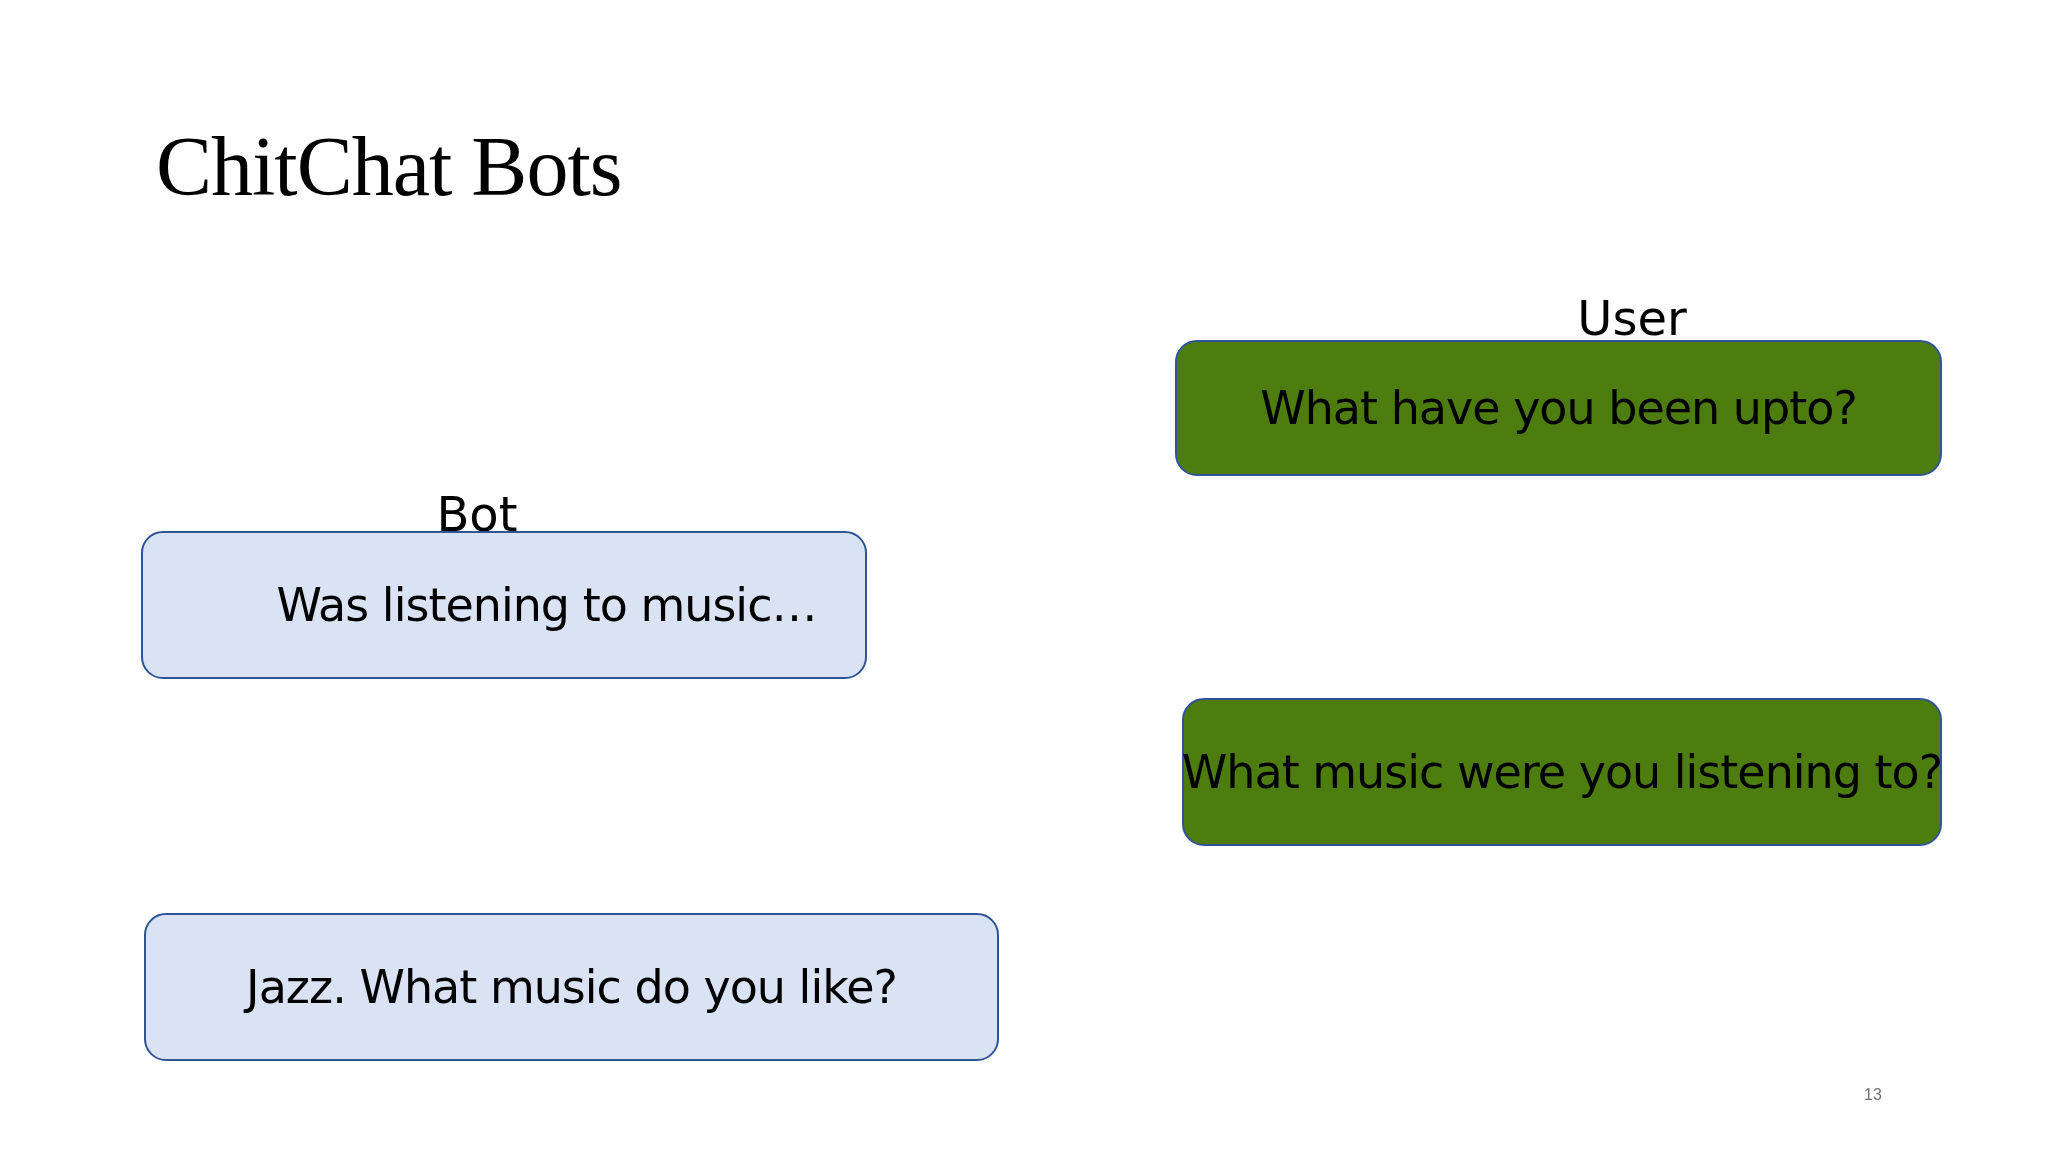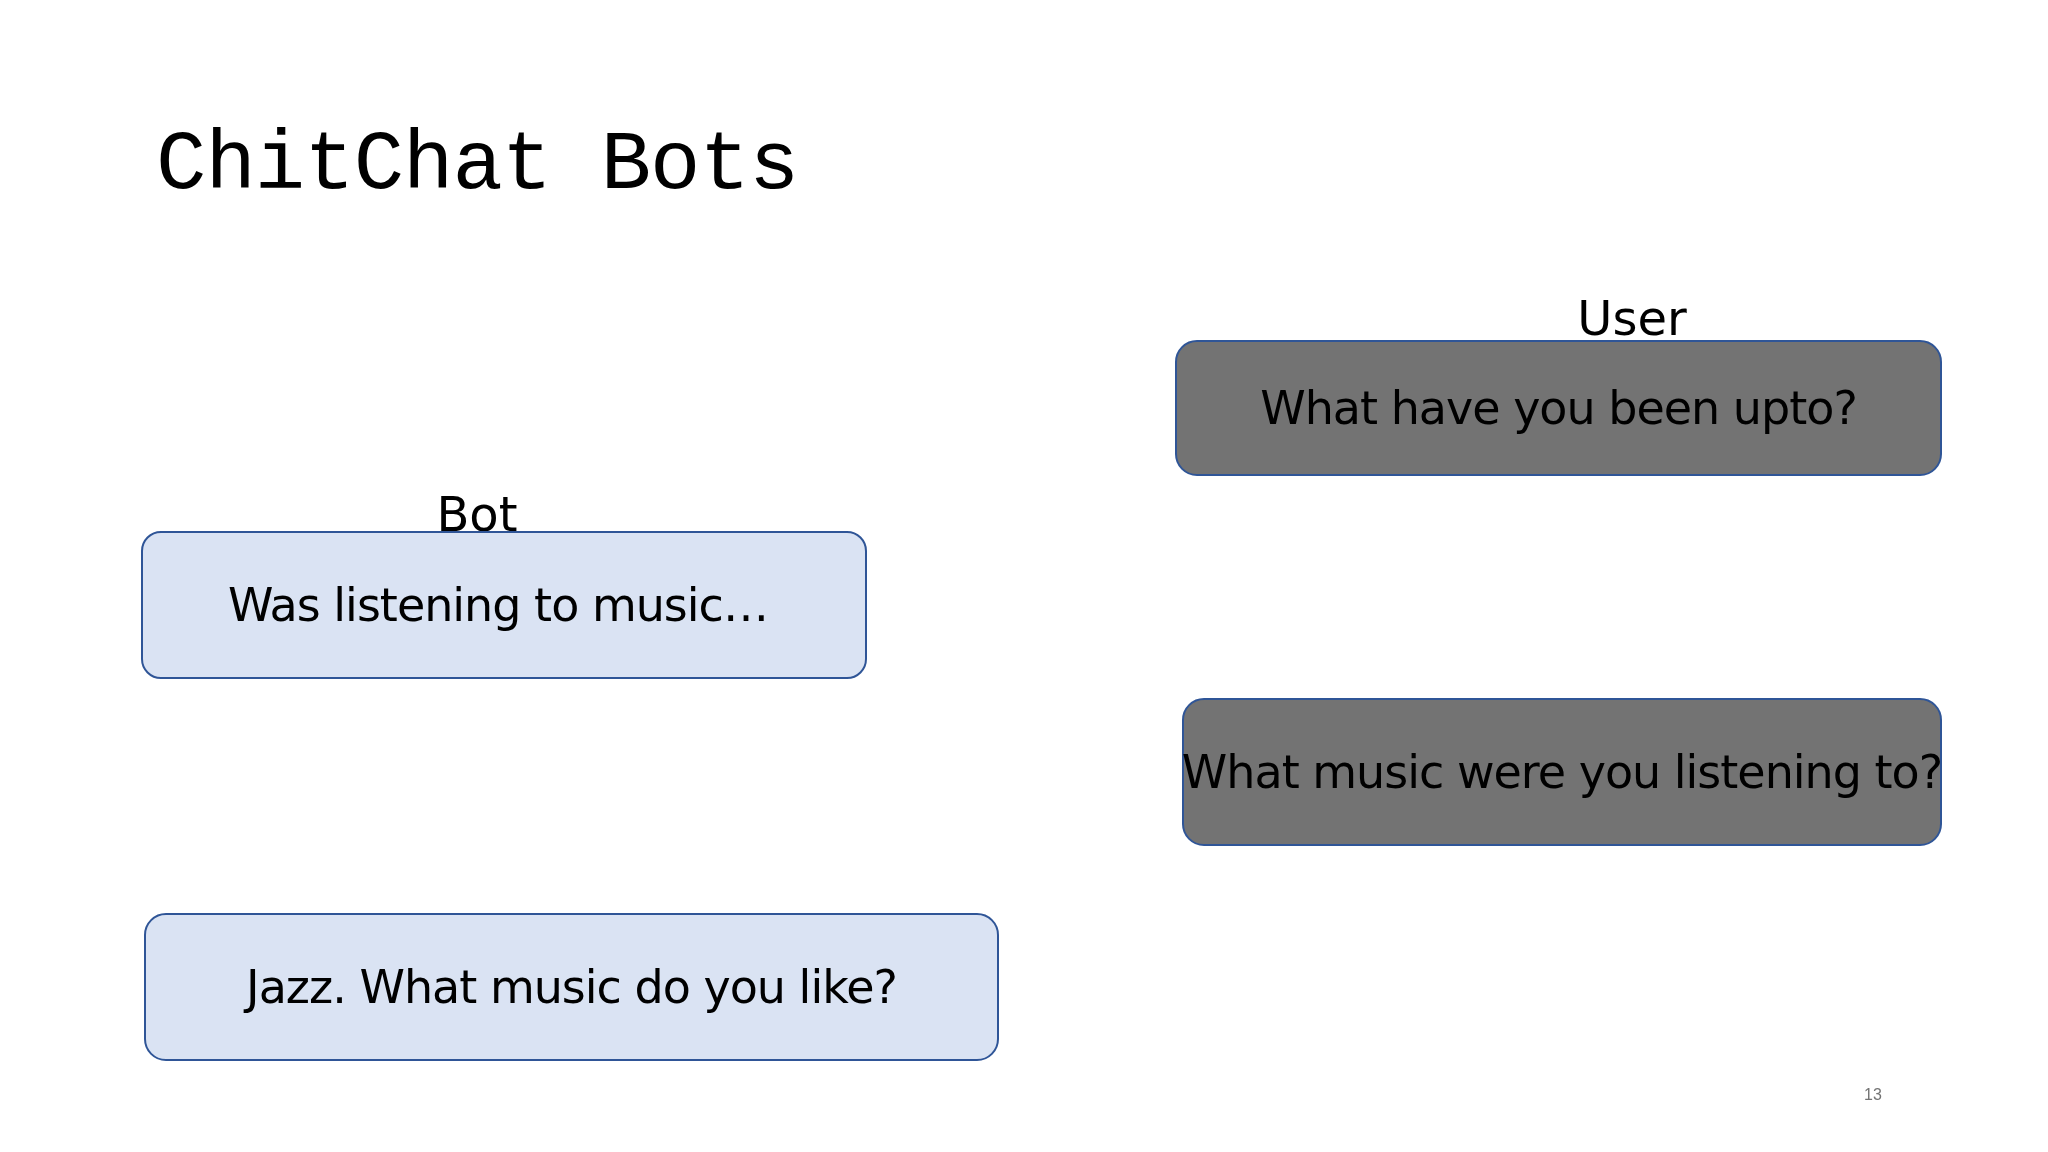--- a/index.html
+++ b/index.html
@@ -1,41 +1,41 @@
 <!DOCTYPE html>
 <html><head>
 <meta charset="utf-8">
 <style>
   html, body { margin:0; padding:0; }
   body { width:2048px; height:1152px; background:#ffffff; position:relative; overflow:hidden;
          font-family:"Liberation Sans", sans-serif; color:#000; }
   .title { position:absolute; left:156px; top:118px; font-size:84px; font-weight:300; letter-spacing:-1px;
-           font-family:Liberation Mono, monospace; font-weight:200; }
+           font-family:Liberation Serif, serif; font-weight:200; }
   .label { position:absolute; font-size:48px; text-align:center; font-family:"DejaVu Sans", sans-serif;margin-top:28px; }
   .bubble { position:absolute; box-sizing:border-box; border:2px solid #2f5597; border-radius:22px;
             display:flex; align-items:center; justify-content:center; font-size:46px;
             font-family:"DejaVu Sans", sans-serif; letter-spacing:-1px; white-space:nowrap; }
   .bot { background:#dae3f3; }
-  .user { background:#737373; }
+  .user { background:#4d7c0f; }
   .pagenum { position:absolute; left:1864px; top:1086px; font-size:16px; color:#737373; }
 </style>
 </head>
 <body>
 
 <div class="title">ChitChat Bots</div>
 
 <div class="label" style="left:1540px; top:262px; width:184px;">User</div>
 
 <div class="bubble user" style="left:1175px; top:340px; width:767px; height:136px;">
   <span>What have you been upto?</span>
 </div>
 
 <div class="label" style="left:385px; top:458px; width:184px;text-align:center;">Bot</div>
 
-<div class="bubble bot" style="left:141px; top:531px; width:726px; height:148px; justify-content:flex-start; padding-left:85px;border-radius:20px;">
+<div class="bubble bot" style="left:141px; top:531px; width:726px; height:148px; justify-content:center; padding-left:85px;">
   <span>Was listening to music…</span>
 </div>
 
 <div class="bubble user" style="left:1182px; top:698px; width:760px; height:148px;">
   <span>What music were you listening to?</span>
 </div>
 
 <div class="bubble bot" style="left:144px; top:913px; width:855px; height:148px;">
   <span>Jazz. What music do you like?</span>
 </div>

